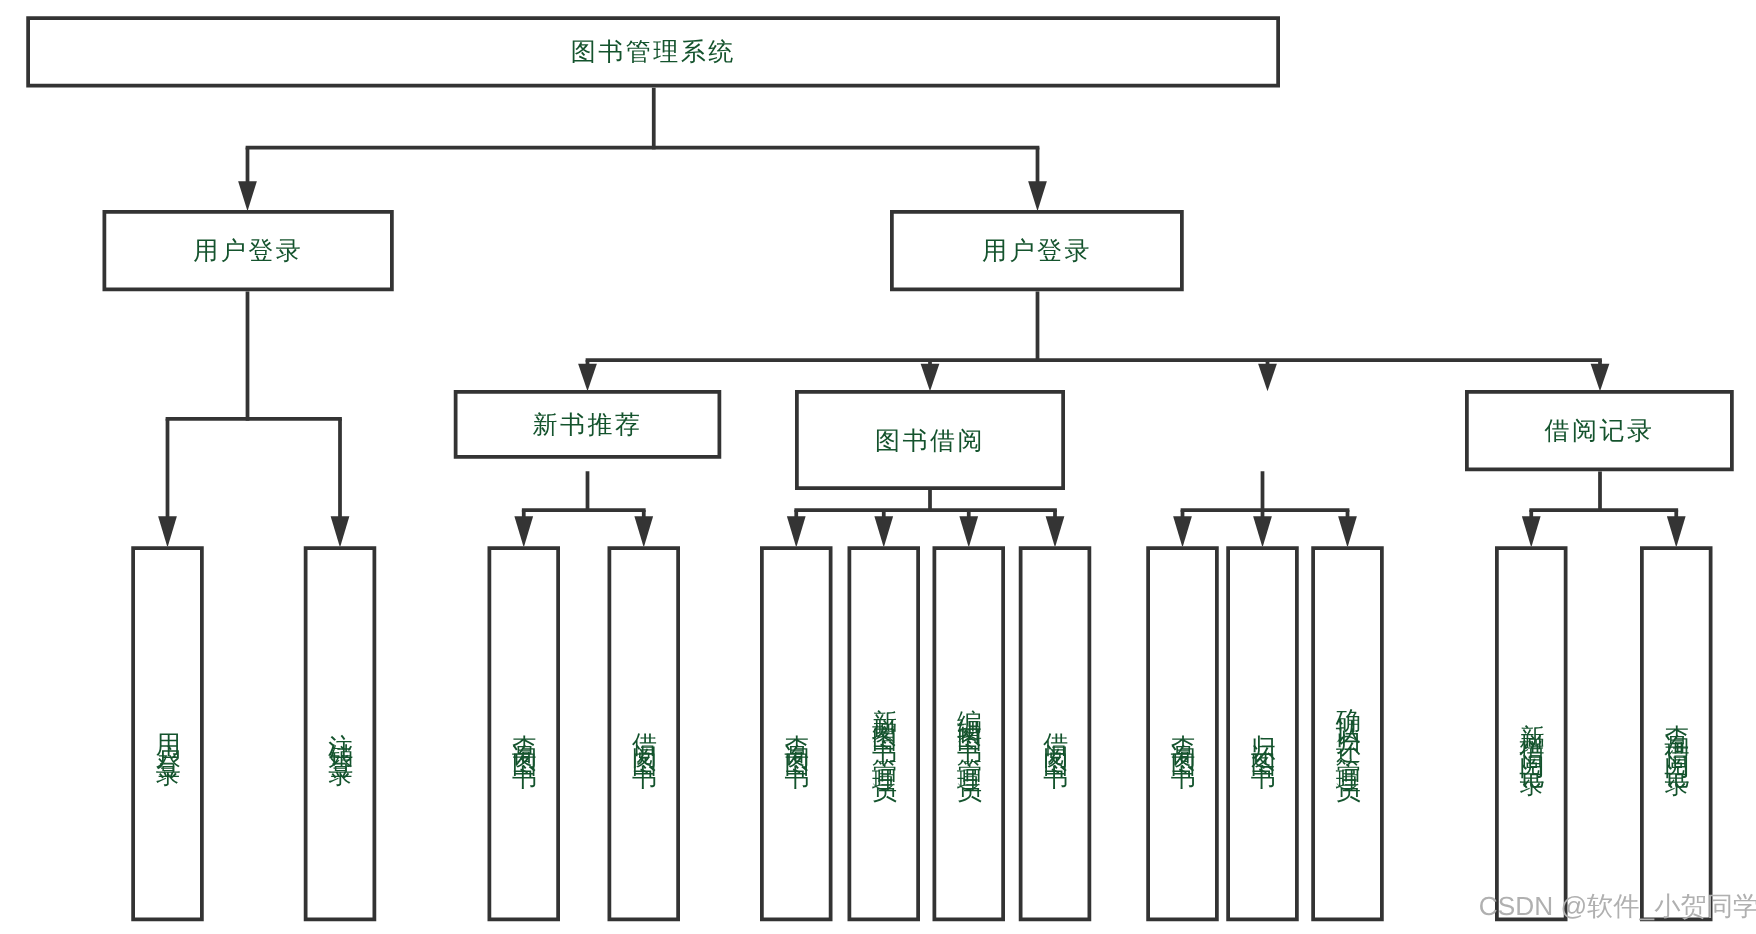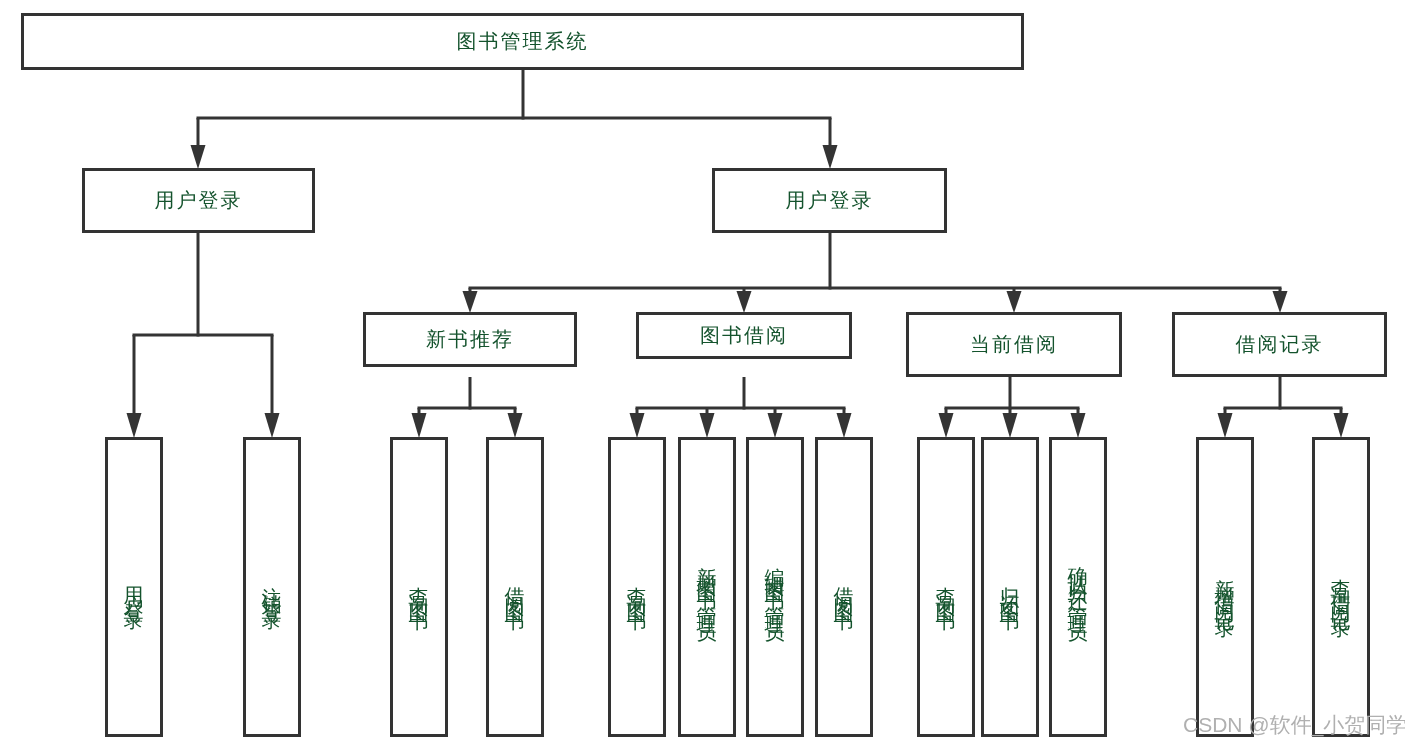--- a/index.html
+++ b/index.html
@@ -147,25 +147,22 @@
   <div class="node h" style="left:82px; top:168px; width:233px; height:65px">
     <span>用户登录</span>
   </div>
   <div class="node h" style="left:712px; top:168px; width:235px; height:65px">
     <span>用户登录</span>
   </div>
 
   <div class="node h" style="left:363px; top:312px; width:214px; height:55px">
     <span>新书推荐</span>
   </div>
-  <div class="node h" style="left:636px; top:312px; width:216px; height:47px">
+  <div class="node h" style="left:636px; top:312px; width:216px; height:80px">
     <span>图书借阅</span>
-  </div>
-  <div class="node h" style="left:906px; top:312px; width:216px; height:65px">
-    <span>当前借阅</span>
   </div>
   <div class="node h" style="left:1172px; top:312px; width:215px; height:65px">
     <span>借阅记录</span>
   </div>
 
   <div class="node v" style="left:105px; top:437px; width:58px; height:300px">
     <span>用户登录</span>
   </div>
   <div class="node v" style="left:243px; top:437px; width:58px; height:300px">
     <span>注销登录</span>

